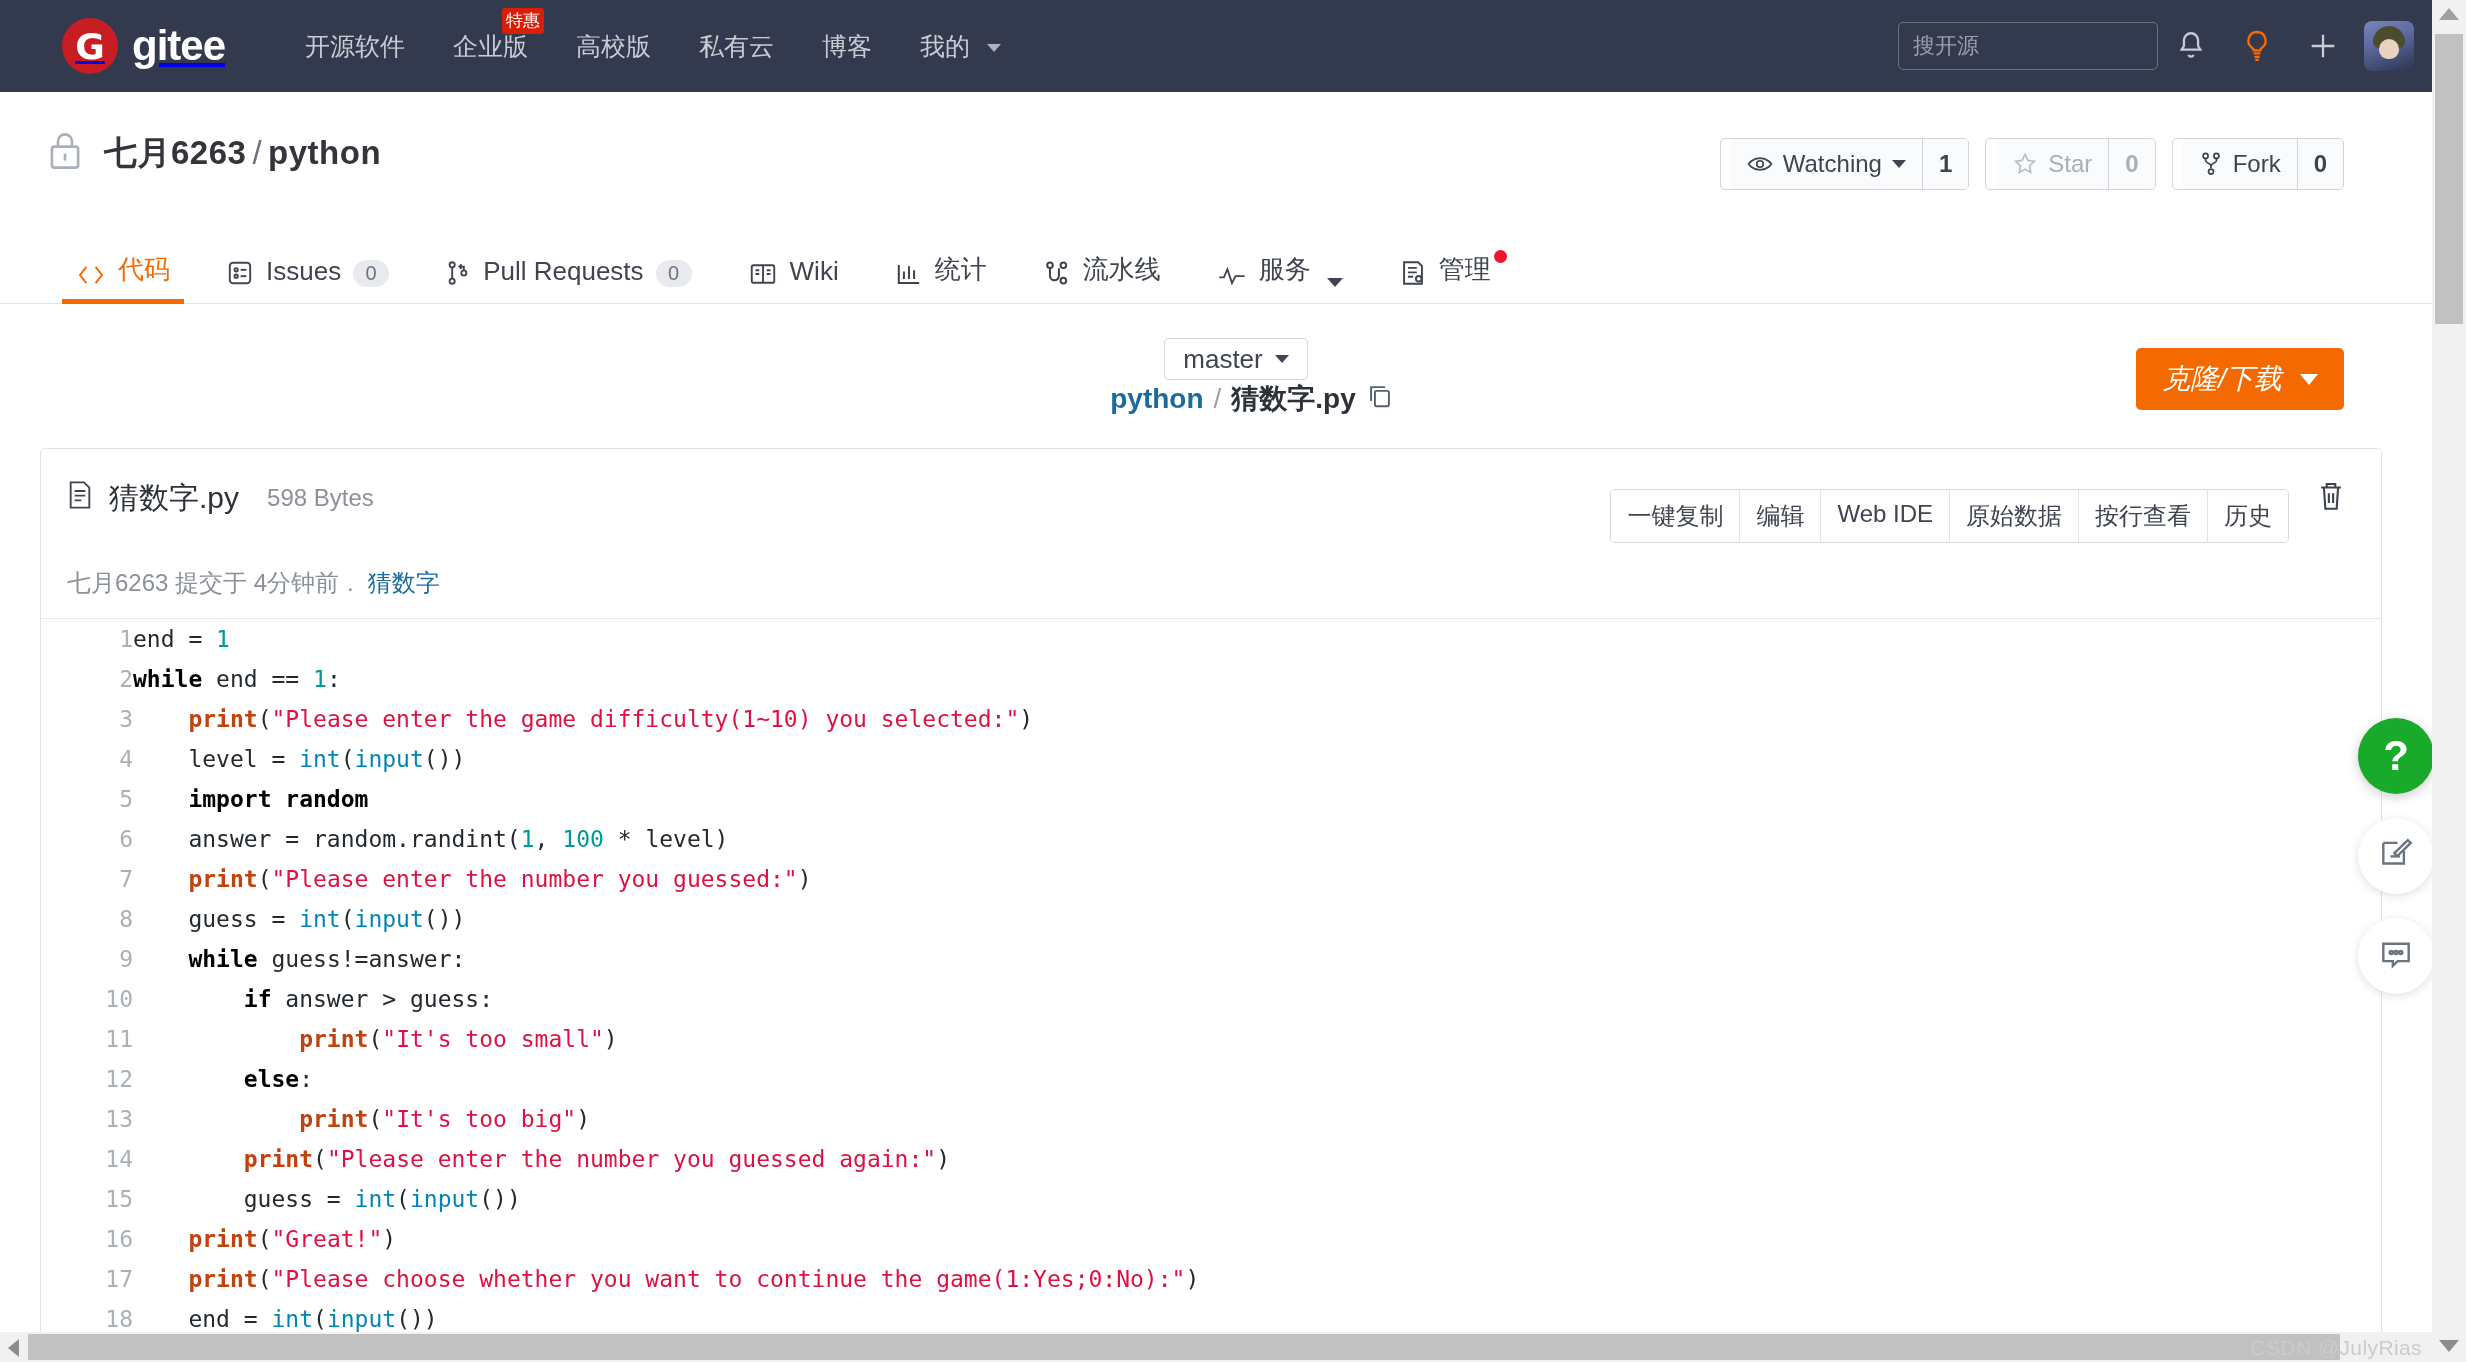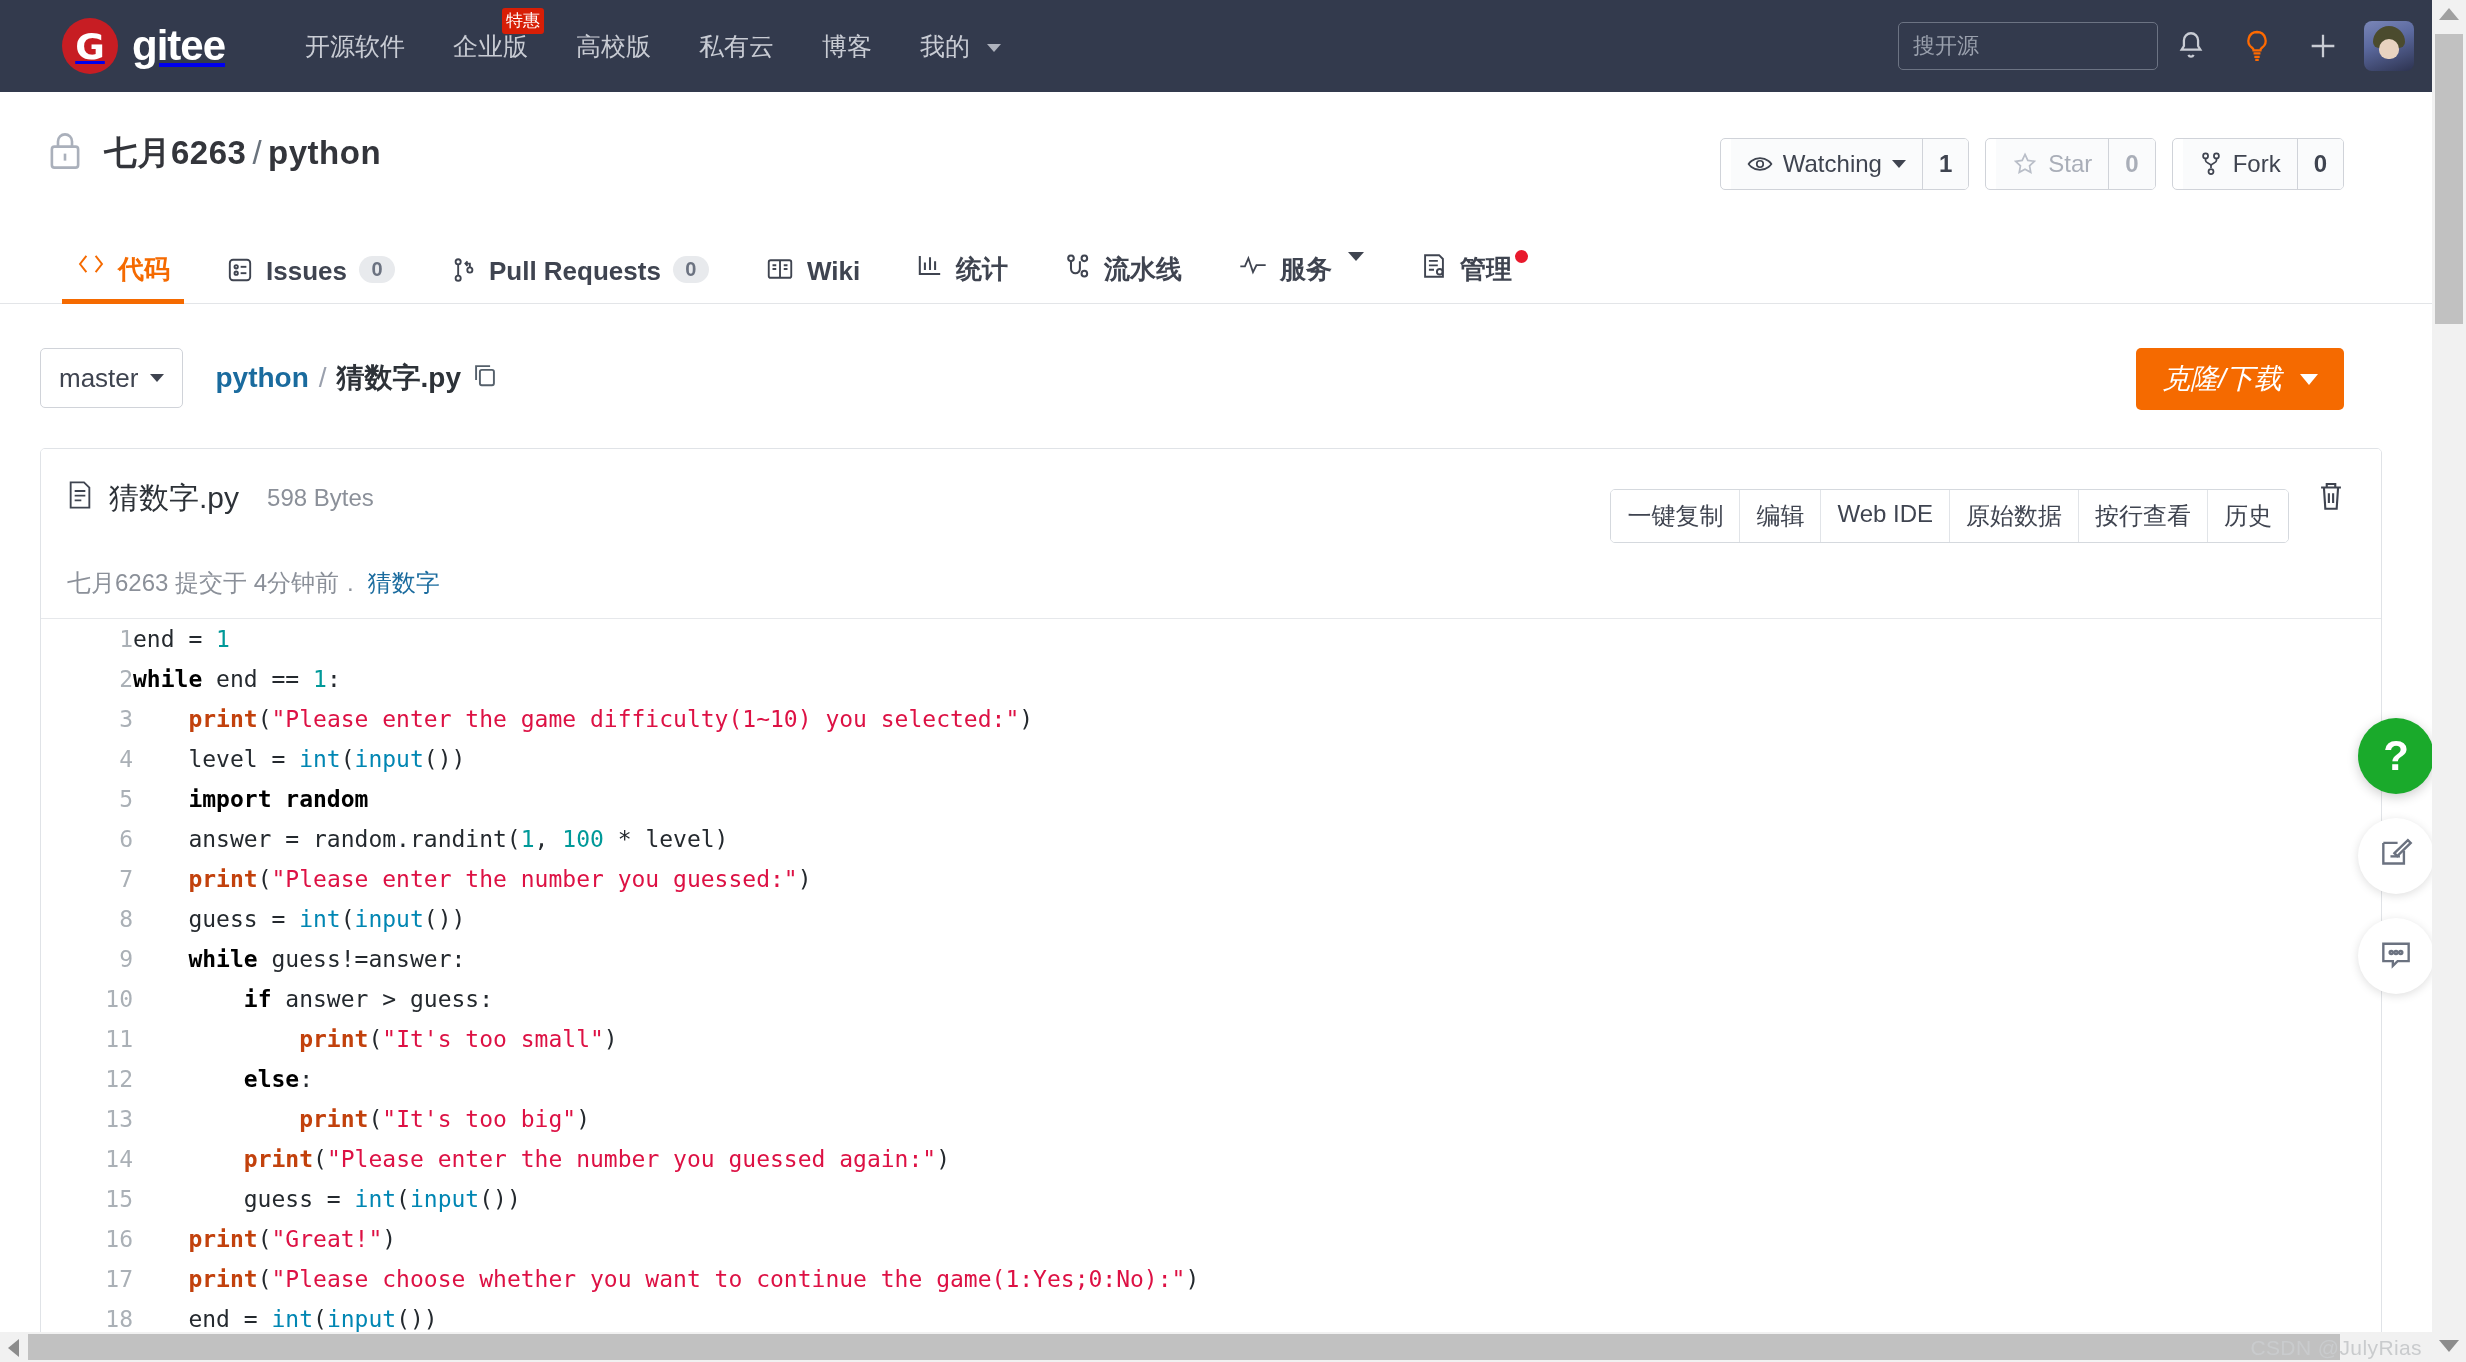--- a/index.html
+++ b/index.html
@@ -80,36 +80,36 @@
   }
   .btn-group .seg.count { border-left:1px solid #d0d3d9; font-weight:bold; min-width:46px; justify-content:center; }
   .btn-group.dim .seg { color:#a9aeb8; }
   .btn-group.dim .seg.count { color:#a9aeb8; font-weight:bold; }
   .caret-dn { border-left:7px solid transparent; border-right:7px solid transparent; border-top:8px solid #3f4450; display:inline-block; }
 
   
   .tabs { position:absolute; left:0; top:228px; width:2432px; height:76px;
           border-bottom:1px solid #e3e5e8; display:flex; align-items:flex-end; padding-left:48px; }
   .tab {
-    display:flex; align-items:flex-start; gap:12px; padding:0 28px 16px; font-size:26px;
-    color:#3f4450; position:relative; white-space:nowrap; text-decoration:none;font-weight:bold;
+    display:flex; align-items:flex-end; gap:12px; padding:0 28px 16px; font-size:26px;
+    color:#3f4450; position:relative; white-space:nowrap; text-decoration:none;
   }
   .tab.active { color:#f56a00; }
   .tab.active::after{
     content:""; position:absolute; left:14px; right:14px; bottom:-1px; height:5px; background:#f56a00;
   }
   .tab .cnt {
     background:#e8eaed; color:#6b7280; font-size:20px; border-radius:14px;
     padding:2px 12px; min-width:36px; text-align:center;
   }
   .tab .dot-red { position:absolute; right:12px; top:-2px; width:13px; height:13px; border-radius:50%; background:#e8192c; }
   .tab .caret-dn2 { border-left:8px solid transparent; border-right:8px solid transparent; border-top:9px solid #3f4450; margin-left:4px;}
 
   
-  .crumb-row { position:absolute; left:0; top:338px; width:2432px; height:80px; display:flex; align-items:center; padding-left:40px; }
+  .crumb-row { position:absolute; left:0; top:338px; width:2432px; height:80px; display:flex; align-items:center; padding-left:40px;flex-direction:column; }
   .branch-sel {
     display:flex; align-items:center; gap:12px; border:1px solid #d0d3d9; border-radius:5px;
     background:#fff; height:60px; padding:0 18px; font-size:26px; color:#3f4450;
   }
   .crumb { margin-left:32px; font-size:28px; font-weight:bold; display:flex; align-items:center; gap:10px;}
   .crumb .dir { color:#1a6b9e; }
   .crumb .slash { color:#9aa0ad; font-weight:normal; }
   .crumb .file { color:#2d3238; }
   .clone-btn {
     position:absolute; right:122px; top:348px; background:#f56a00; color:#fff;

